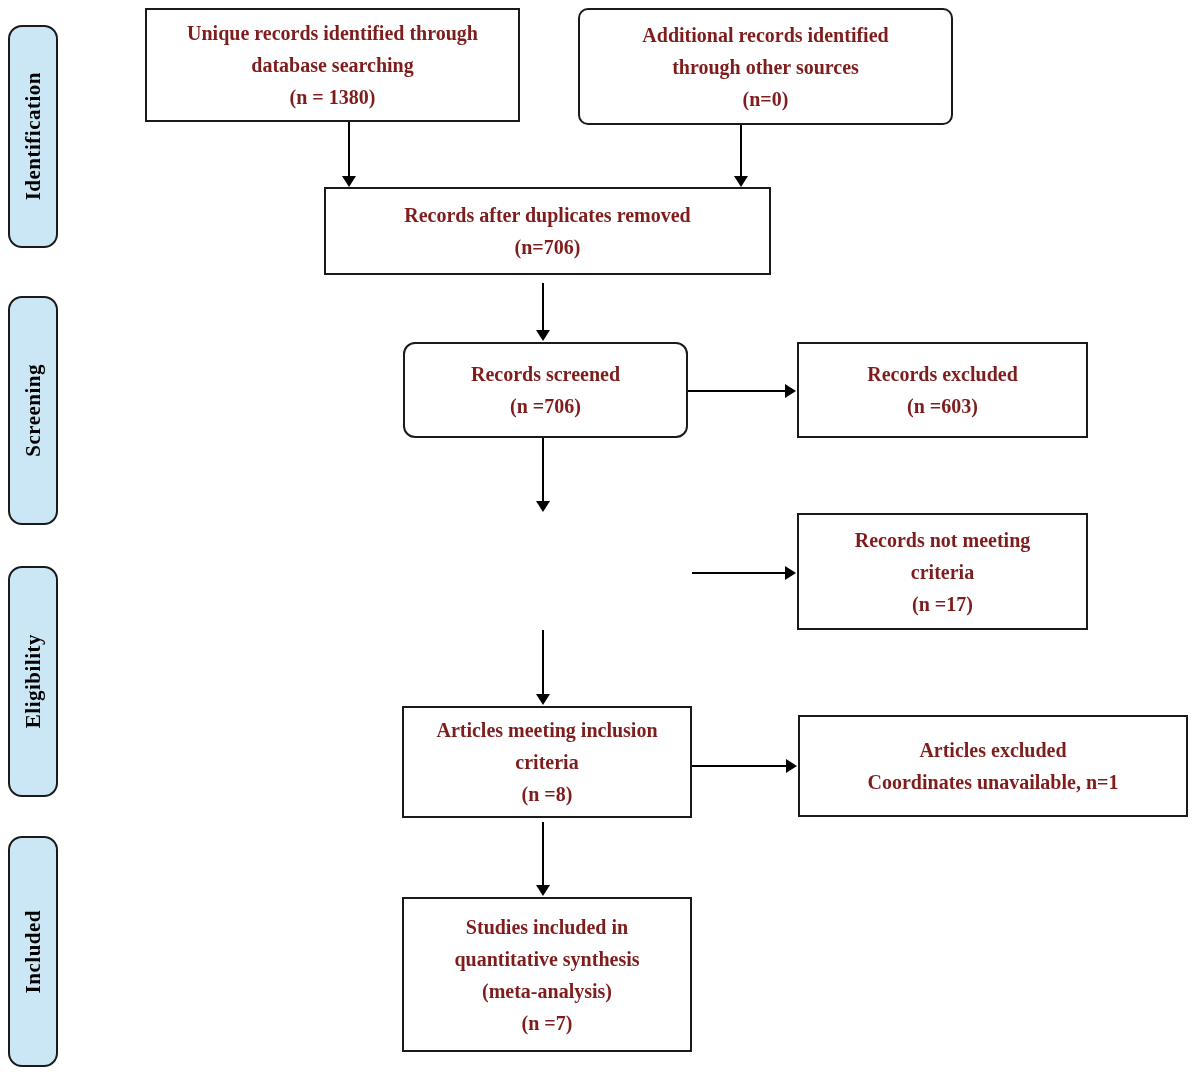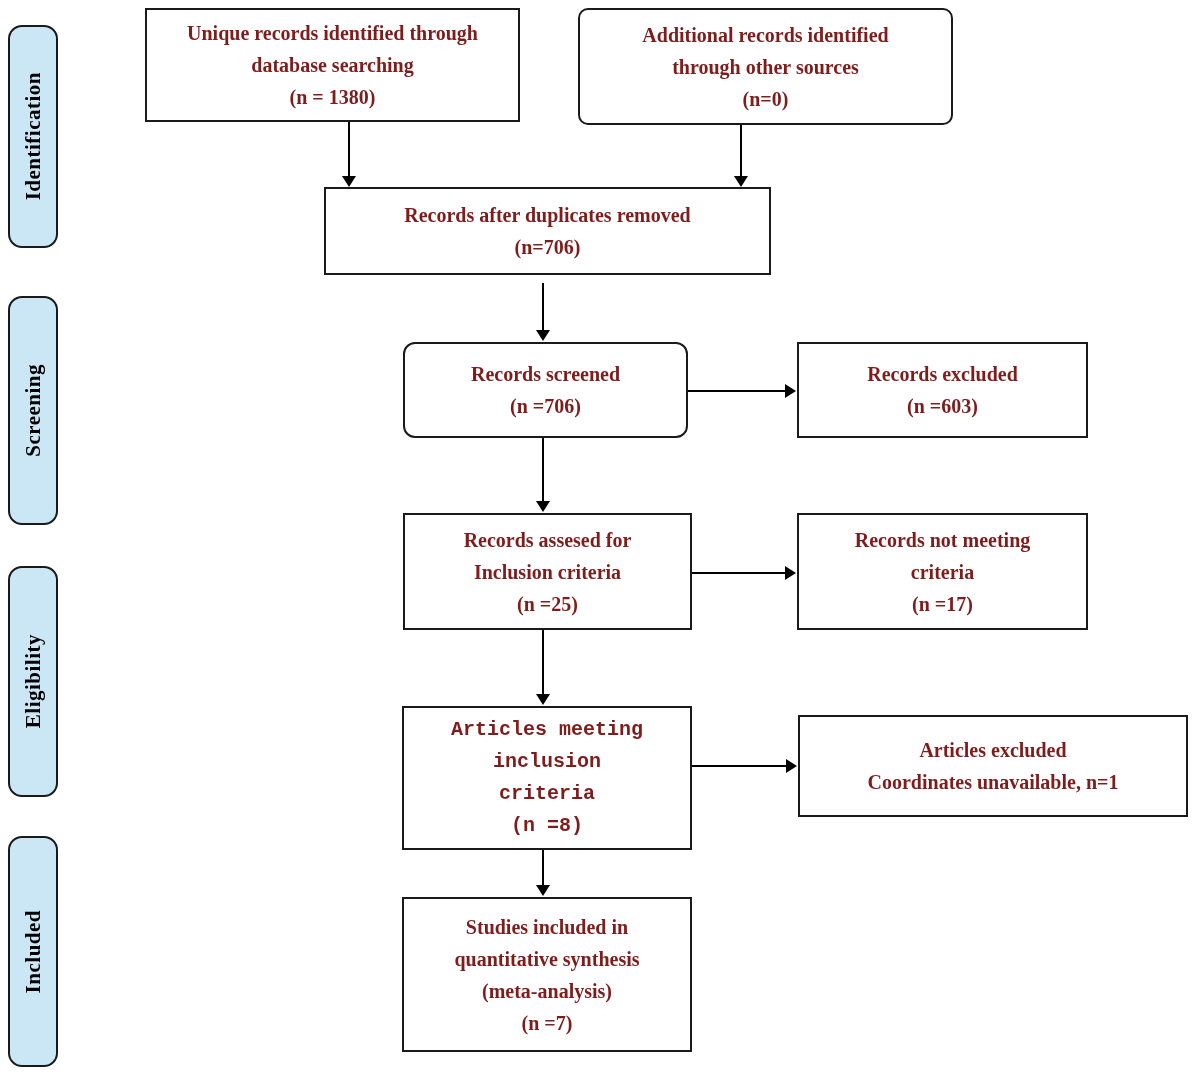--- a/index.html
+++ b/index.html
@@ -24,21 +24,21 @@
     white-space:pre-line;
     padding:4px 8px;
   }
   .b1  { left:145px; top:8px;   width:375px; height:114px; }
   .b2  { left:578px; top:8px;   width:375px; height:117px;border-radius:10px; }
   .b3  { left:324px; top:187px; width:447px; height:88px;  }
   .b4  { left:403px; top:342px; width:285px; height:96px;border-radius:12px;  }
   .b5  { left:797px; top:342px; width:291px; height:96px;  }
   .b6  { left:403px; top:513px; width:289px; height:117px; }
   .b7  { left:797px; top:513px; width:291px; height:117px; }
-  .b8  { left:402px; top:706px; width:290px; height:144px;font-family:Liberation Mono, monospace; }
+  .b8  { left:402px; top:706px; width:290px; height:112px; }
   .b9  { left:798px; top:715px; width:390px; height:102px; }
   .b10 { left:402px; top:897px; width:290px; height:155px; }
   .stage {
     position:absolute;
     left:8px; width:50px;
     background:var(--stage-fill,#cbe7f6);
     border:2px solid #1a1a1a;
     border-radius:14px;
     display:flex; align-items:center; justify-content:center;
   }
@@ -125,23 +125,20 @@
 (n = 1380)</div>
   <div class="flowbox b2">Additional records identified
 through other sources
 (n=0)</div>
   <div class="flowbox b3">Records after duplicates removed
 (n=706)</div>
   <div class="flowbox b4">Records screened
 (n =706)</div>
   <div class="flowbox b5">Records excluded
 (n =603)</div>
-  <div class="flowbox b6">Records assesed for
-Inclusion criteria
-(n =25)</div>
   <div class="flowbox b7">Records not meeting
 criteria
 (n =17)</div>
   <div class="flowbox b8">Articles meeting inclusion
 criteria
 (n =8)</div>
   <div class="flowbox b9">Articles excluded
 Coordinates unavailable, n=1</div>
   <div class="flowbox b10">Studies included in
 quantitative synthesis

